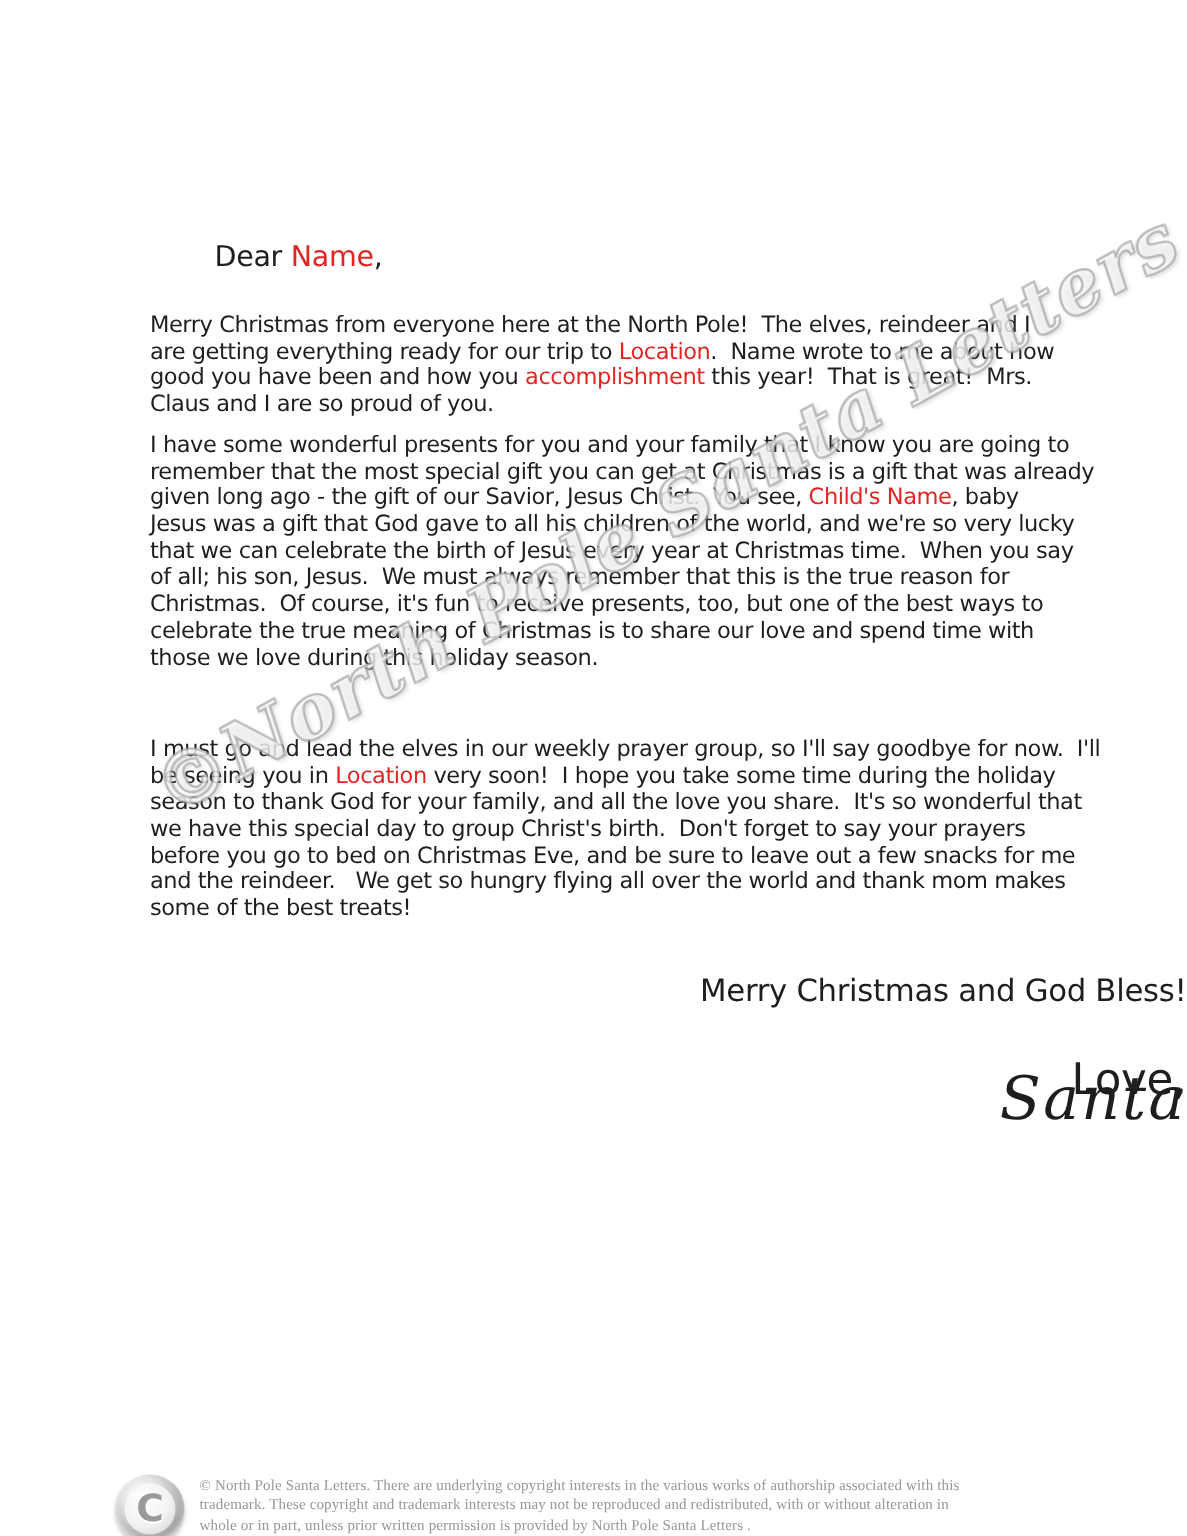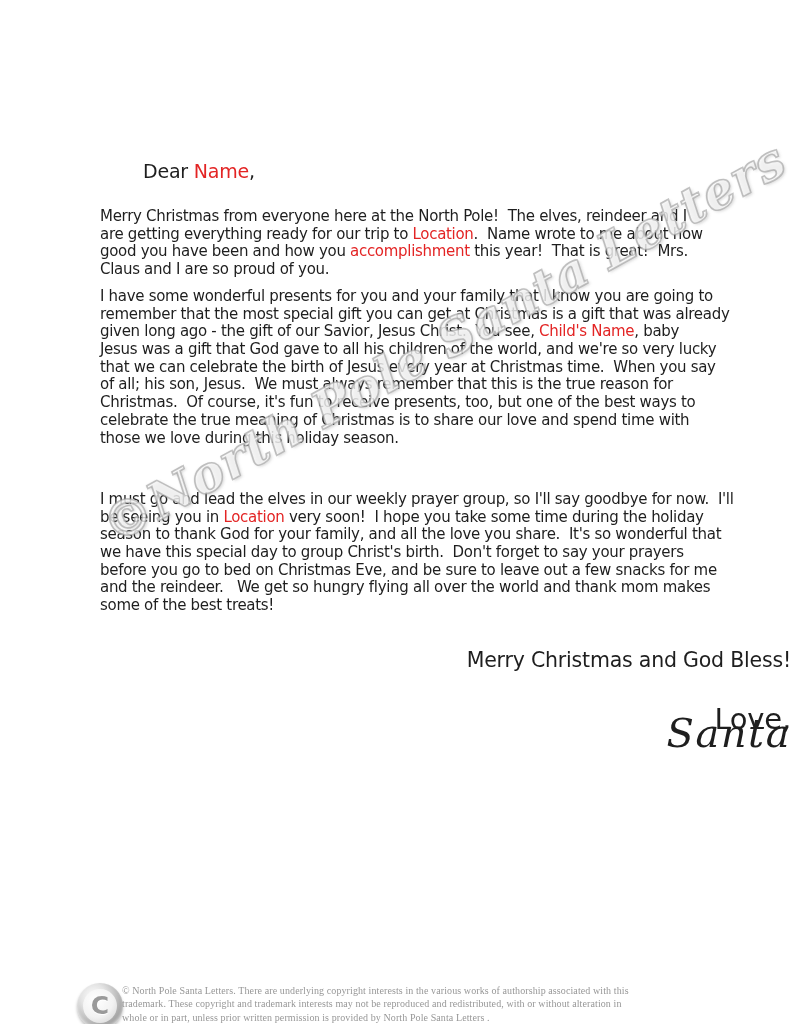--- a/index.html
+++ b/index.html
@@ -63,21 +63,21 @@
     background:radial-gradient(circle at 38% 32%, #ffffff 0%, #f2f2f2 55%, #cfcfcf 100%);
     display:flex;align-items:center;justify-content:center;
   }
   .copyright-badge .c-glyph{
     font-size:25px;font-weight:bold;color:#9a9a9a;
     font-family:"DejaVu Sans", sans-serif;line-height:1;
     text-shadow:0 1px 0 #ffffff;
     transform:translateY(-1px);
   }
   .footer-text{
-    position:absolute;left:122px;top:972px;width:524px;
+    position:absolute;left:133px;top:972px;width:524px;
     font-family:"Liberation Serif", serif;
     font-size:10px;line-height:13.4px;color:var(--footer-gray,#979797);
     letter-spacing:0.1px;
   }
 </style>
 </head>
 <body>
 
 <div class="page">
 

